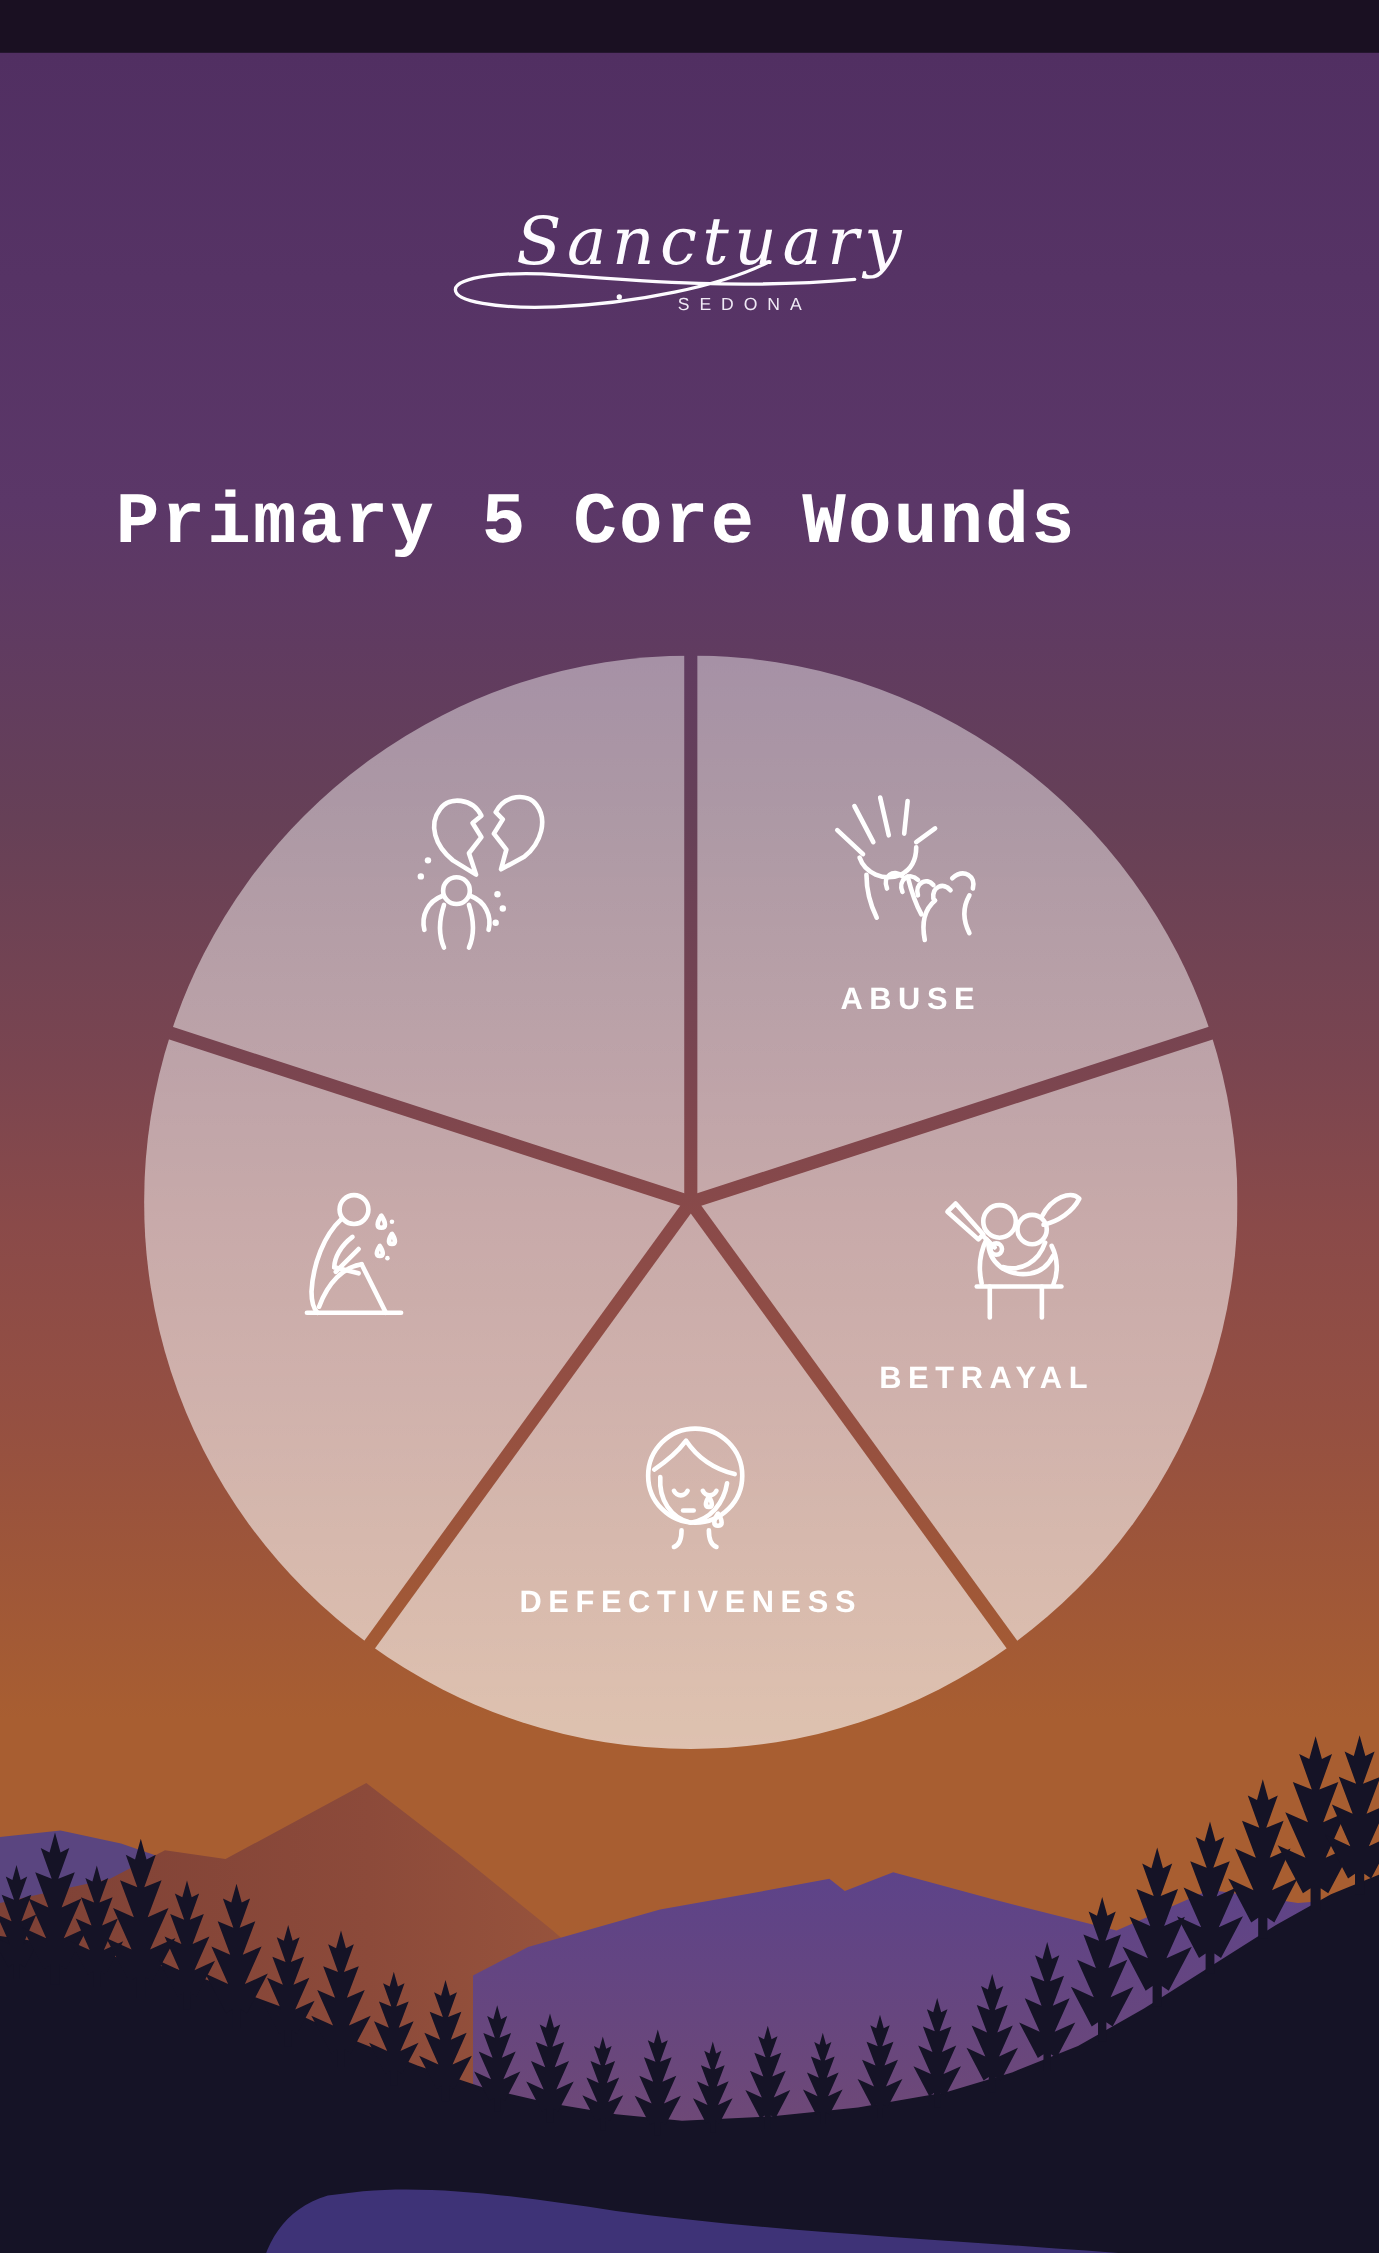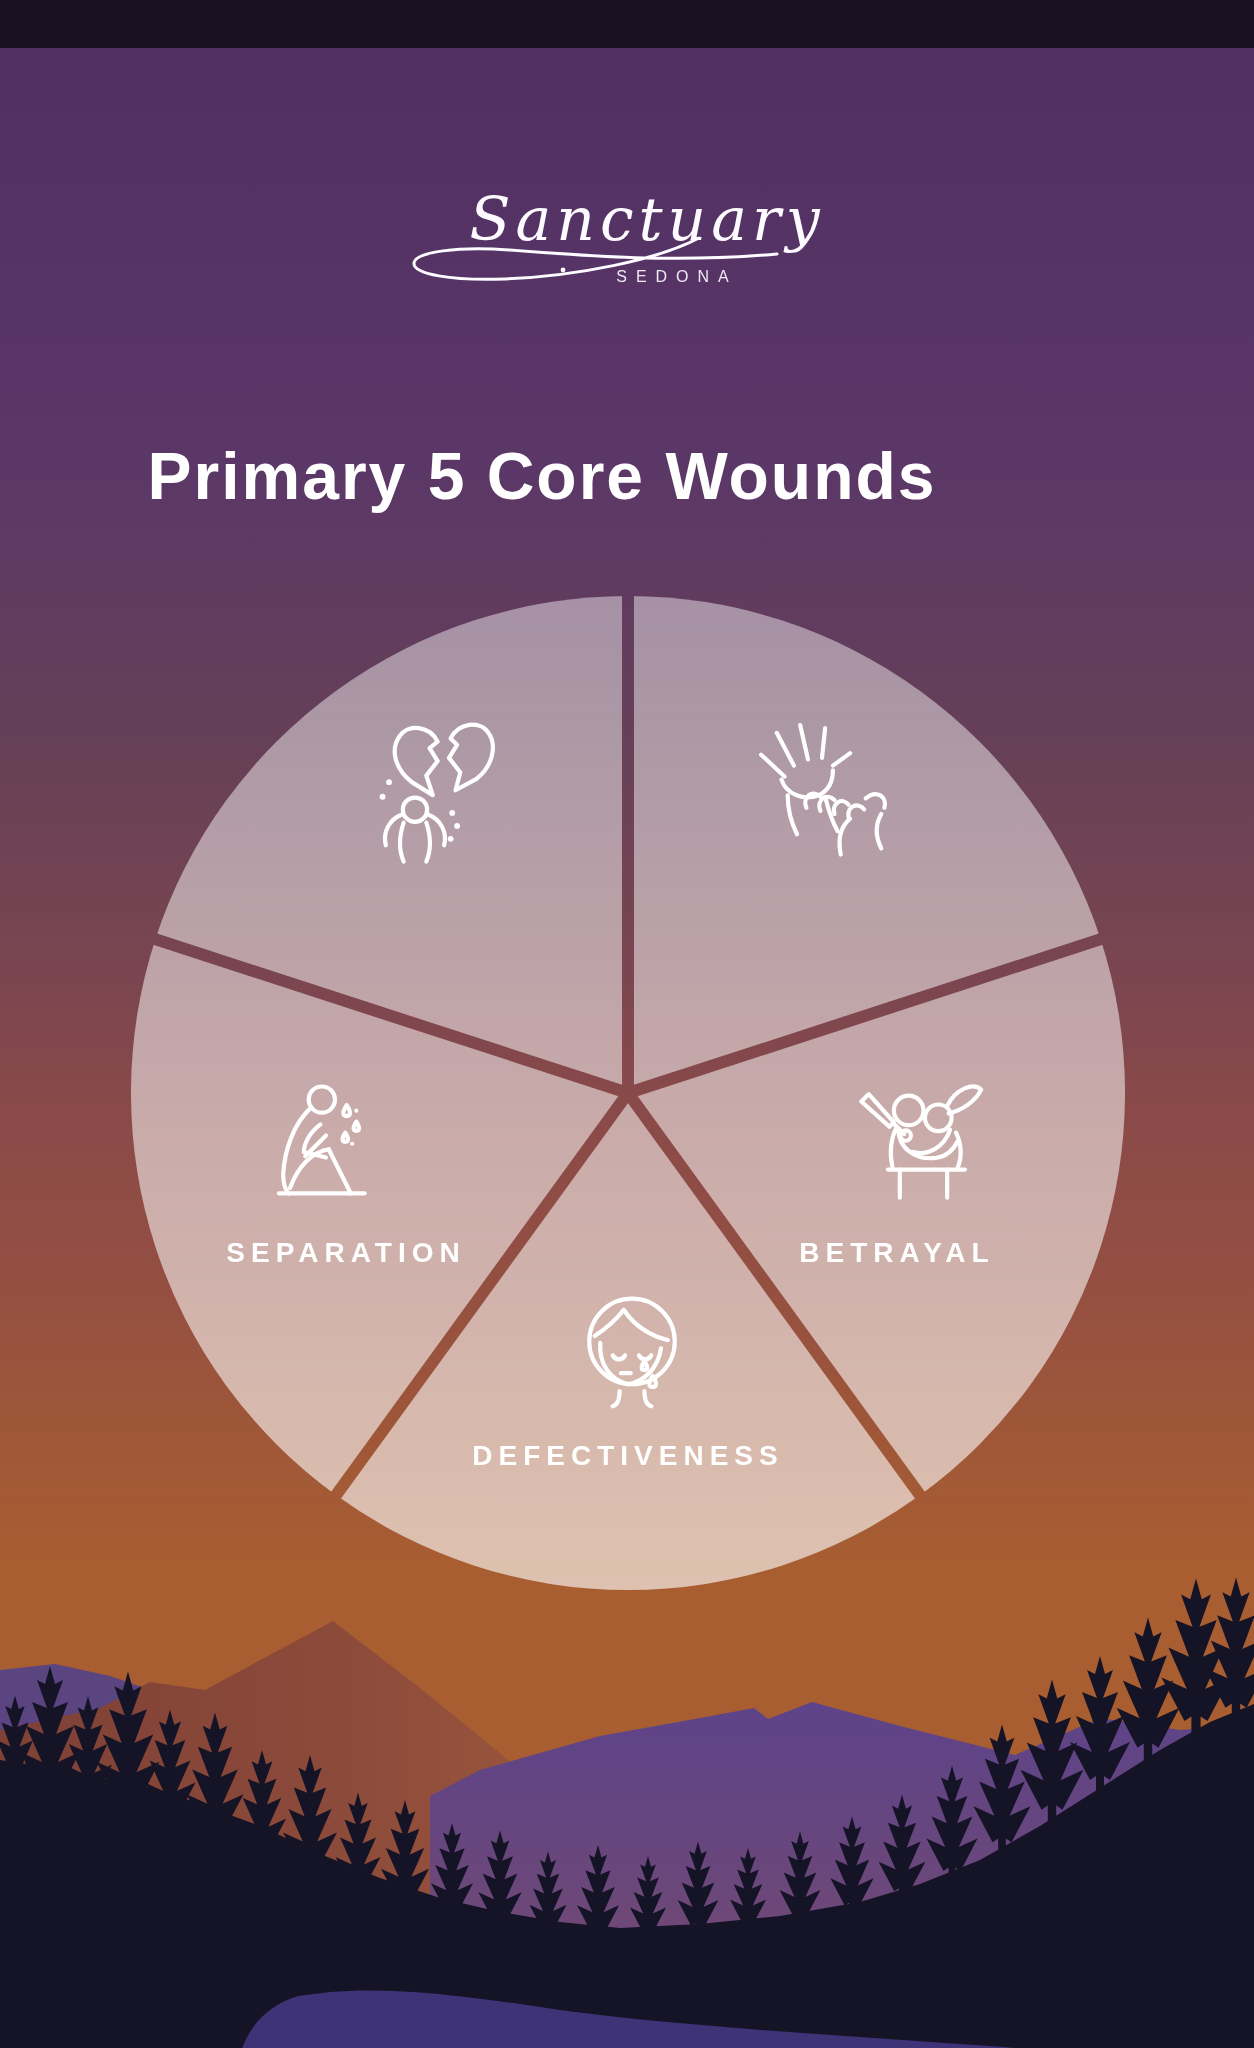--- a/index.html
+++ b/index.html
@@ -18,21 +18,21 @@
       #9e5639 67%, #a85e31 74%, #a85e31 100%);
     margin-top:48px;
   }
   .abs{position:absolute;}
   
   #logo{left:347px;top:118px;width:560px;height:140px;}
   #logo text.script{font-family:"DejaVu Serif",serif;font-style:italic;font-size:60px;letter-spacing:5px;fill:#fdfbff;}
   #logo text.sub{font-family:"Liberation Sans",sans-serif;font-size:16px;letter-spacing:9px;fill:#efe9f5;}
   
   #title{left:0;top:390px;width:1084px;text-align:center;color:#ffffff;
-         font-size:66px;font-weight:bold;letter-spacing:2px;}
+         font-size:66px;font-weight:bold;letter-spacing:2px;font-family:Liberation Mono, monospace;}
   
   #pie{left:131px;top:548px;width:994px;height:994px;}
   
   .slice-label{width:520px;height:36px;line-height:36px;text-align:center;color:#ffffff;
                font-size:28px;font-weight:bold;letter-spacing:6px;}
   #label-abandonment{left:165px;top:840px;}
   #label-abuse{left:568px;top:842px;}
   #label-separation{left:86px;top:1187px;}
   #label-betrayal{left:637px;top:1187px;}
   #label-defectiveness{left:368px;top:1390px;}
@@ -239,17 +239,17 @@
         <path d="M55,56 C57,60 62,60 64,56"></path>
         <path d="M42,69 L49,69"></path>
         <path d="M59,60 C56.4,64 56.4,66.6 59,66.6 C61.6,66.6 61.6,64 59,60 Z"></path>
         <path d="M65,71 C61.8,75.8 61.8,79 65,79 C68.2,79 68.2,75.8 65,71 Z"></path>
         <path d="M41,82 C41,89 39,92 36,93"></path>
         <path d="M59,82 C59,89 61,92 64,93"></path>
       </g>
     </svg>
   </div>
 
-  <div id="label-separation" class="abs slice-label">SEPARATION</div>
+  <div id="label-abuse" class="abs slice-label">ABUSE</div>
   <div id="label-defectiveness" class="abs slice-label">DEFECTIVENESS</div>
   <div id="label-betrayal" class="abs slice-label">BETRAYAL</div>
 
 </div>
 
 </body></html>

